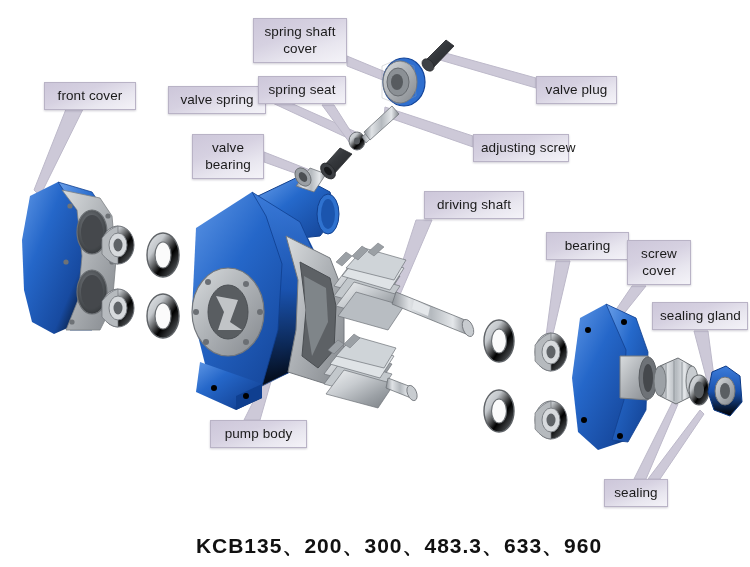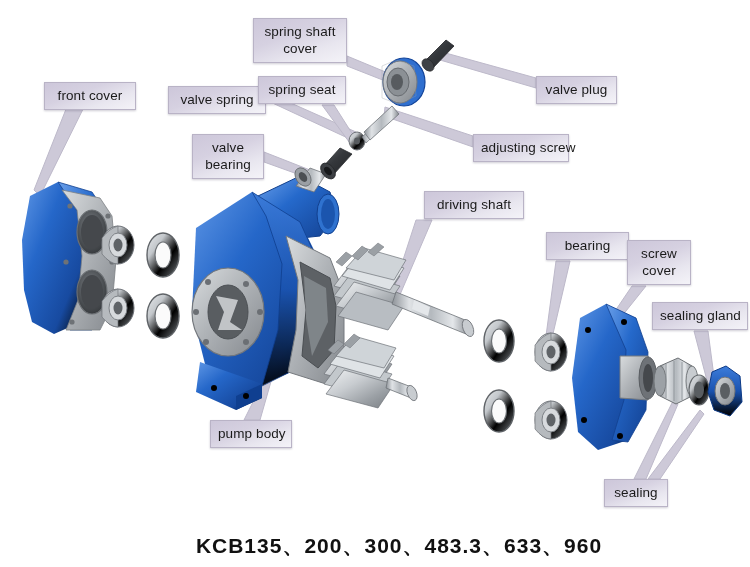--- a/index.html
+++ b/index.html
@@ -347,19 +347,19 @@
 
   <div class="label" style="left:546px; top:232px; width:83px;">bearing</div>
 
   <div class="label two-line" style="left:627px; top:240px; width:64px;">
     <span class="ln">screw</span>
     <span class="ln">cover</span>
   </div>
 
   <div class="label" style="left:652px; top:302px; width:96px;">sealing gland</div>
 
-  <div class="label" style="left:210px; top:420px; width:82px;">pump body</div>
+  <div class="label" style="left:210px; top:420px; width:97px;">pump body</div>
 
   <div class="label" style="left:604px; top:479px; width:64px;">sealing</div>
 
   <div class="caption" style="top:532px;">KCB135、200、300、483.3、633、960</div>
 
 </div>
 
 </body></html>

